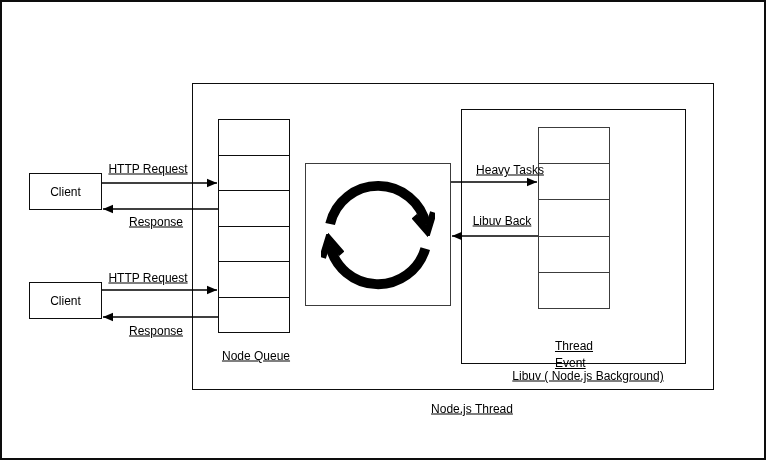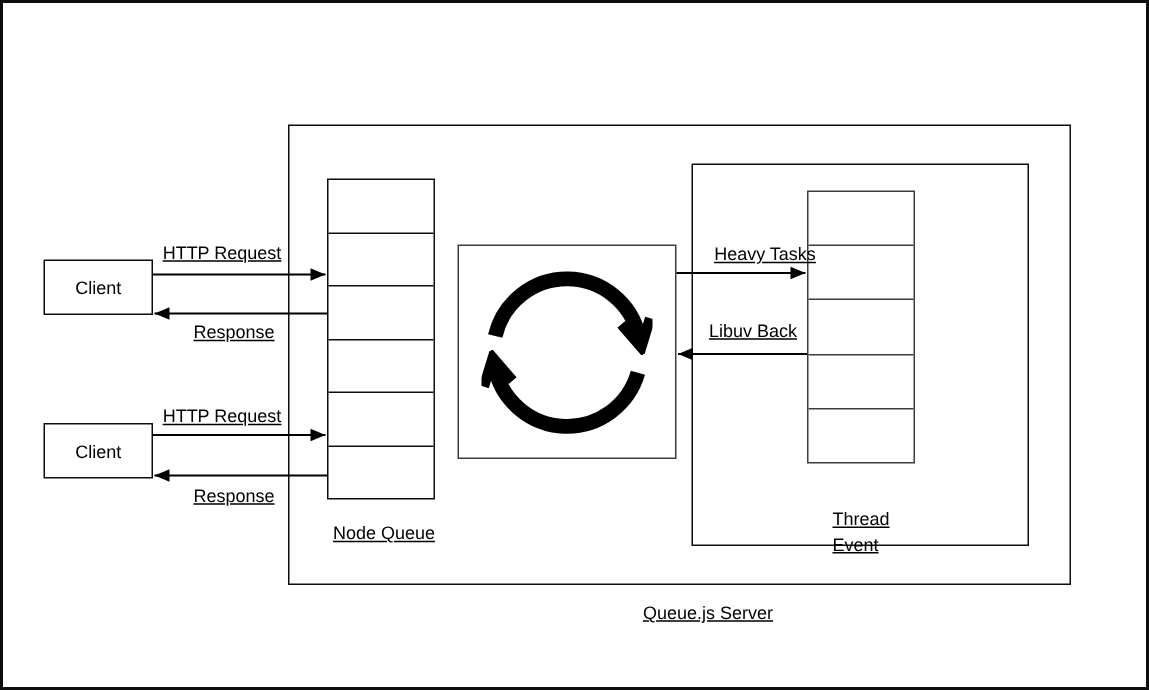--- a/index.html
+++ b/index.html
@@ -111,15 +111,16 @@
   <div class="lbl" style="left:146px; top:276px;">HTTP Request</div>
   <div class="lbl" style="left:154px; top:329px;">Response</div>
   <div class="lbl" style="left:508px; top:168px;">Heavy Tasks</div>
   <div class="lbl" style="left:500px; top:219px;">Libuv Back</div>
 
   <div class="lbl" style="left:254px; top:354px;">Node Queue</div>
   <div class="lbl two-line" style="left:572px; top:326px;margin-top:27px;">
     <div>Thread</div>
     <div>Event</div>
   </div>
-  <div class="lbl" style="left:470px; top:407px;">Queue.js Server</div>
+  <div class="lbl" style="left:586px; top:374px;">Libuv ( Node.js Background)</div>
+  <div class="lbl" style="left:470px; top:407px;">Node.js Thread</div>
 
 </div>
 
 </body></html>

